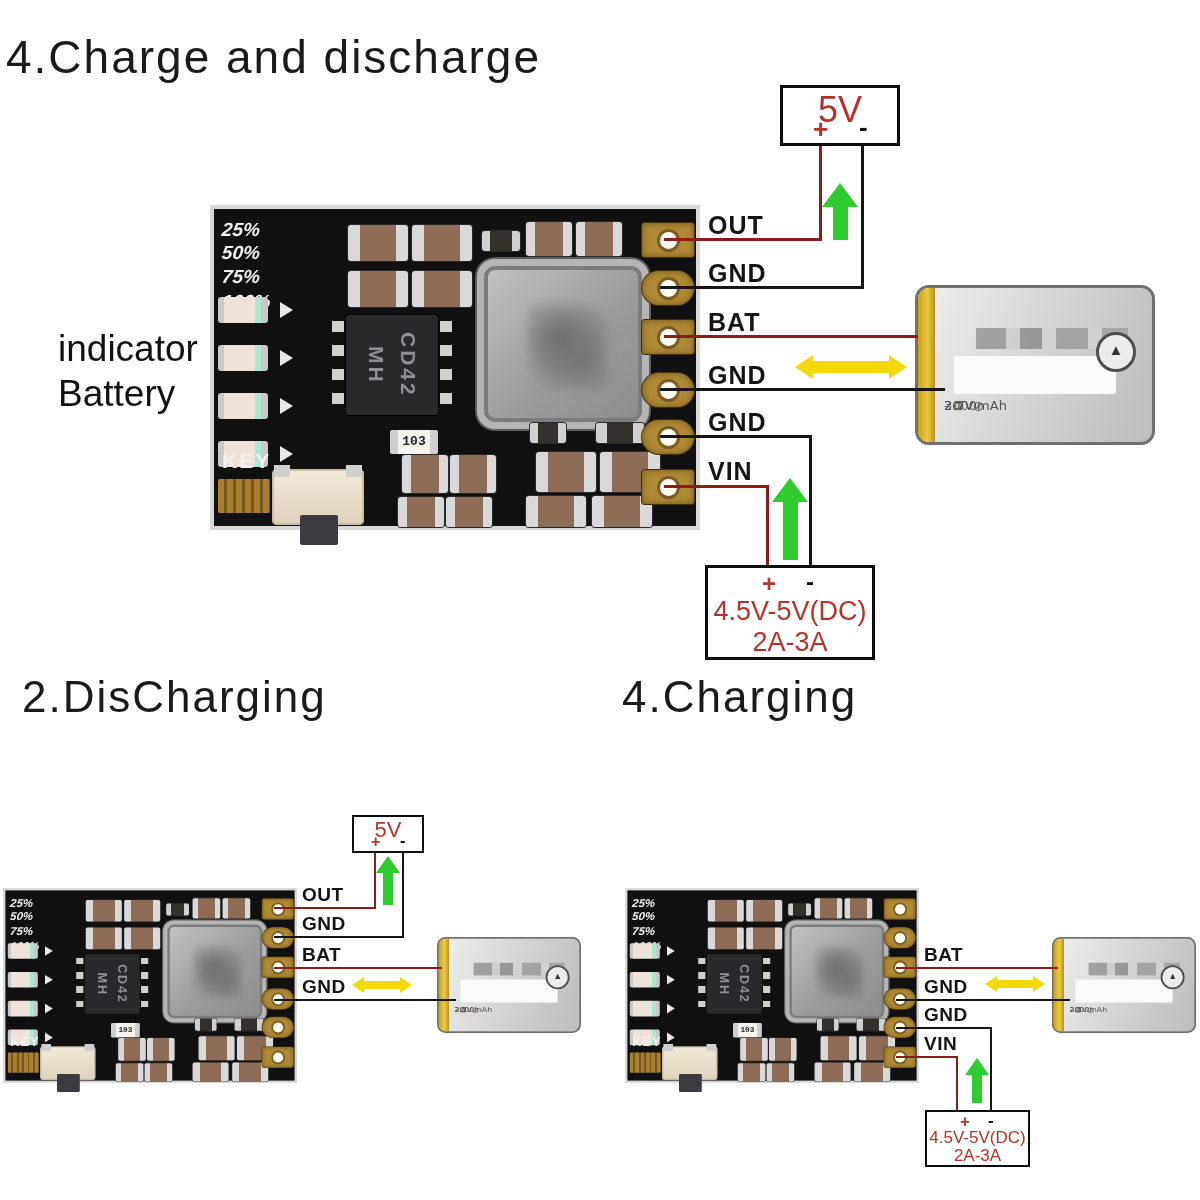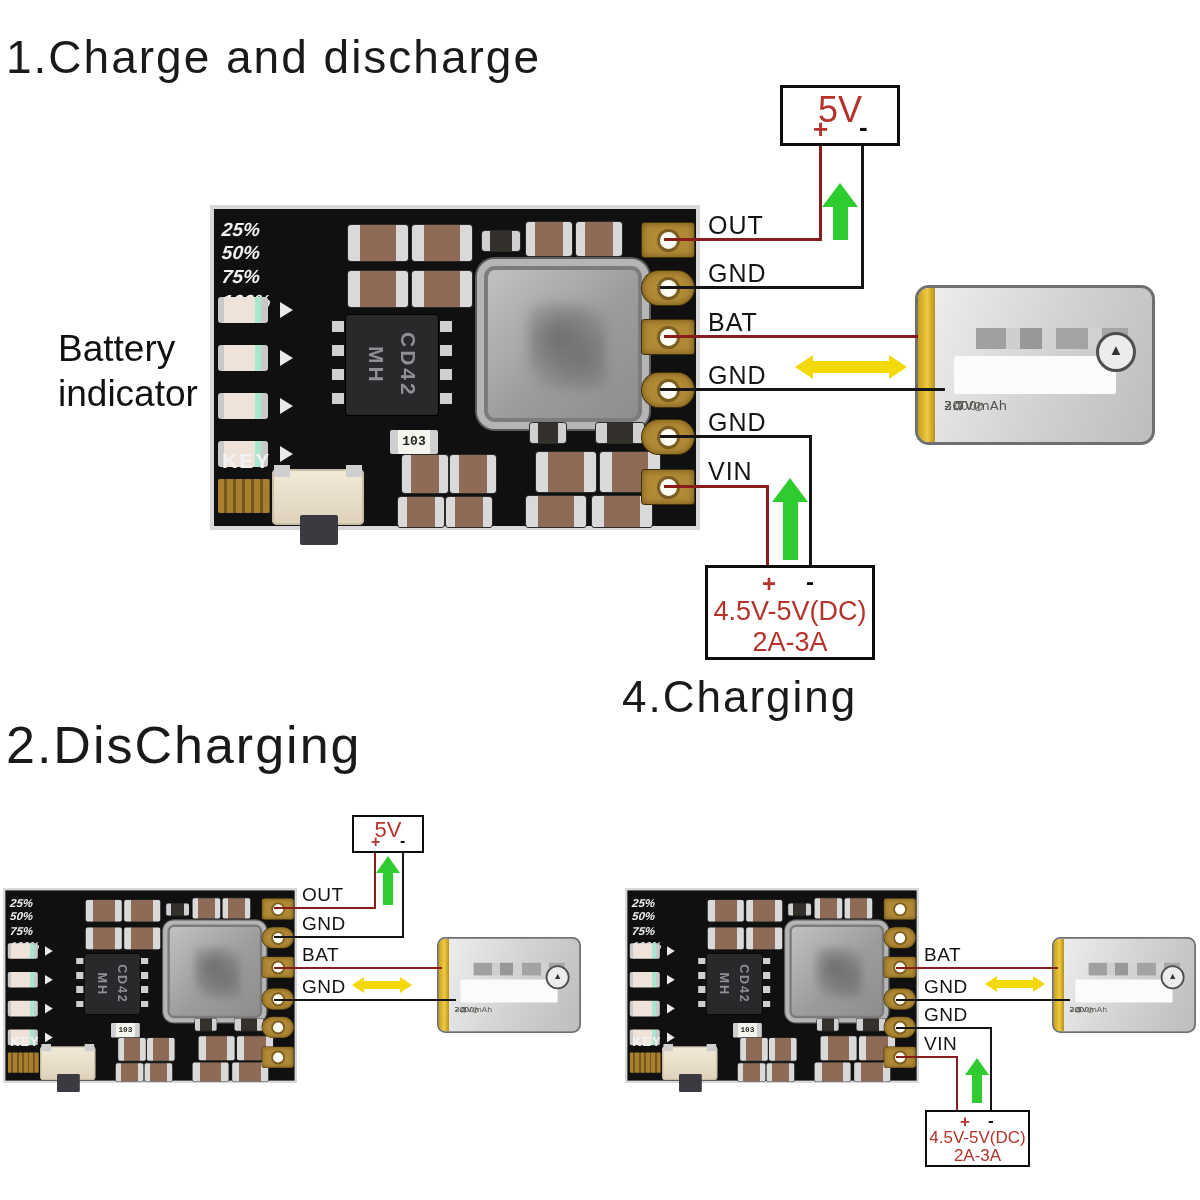--- a/index.html
+++ b/index.html
@@ -1,29 +1,29 @@
 <!DOCTYPE html>
 <html><head>
 <meta charset="utf-8">
 <style>
   html,body{margin:0;padding:0;background:#fff;}
   .stage{position:relative;width:1200px;height:1200px;background:#fff;overflow:hidden;
          font-family:"Liberation Sans",sans-serif;color:#141414;}
   .title{position:absolute;font-size:46px;letter-spacing:2px;color:#1a1a1a;white-space:nowrap;}
   .t1{left:6px;top:30px;}
-  .t2{left:6px;top:672px;font-size:52px;margin-top:43px;}
+  .t2{left:22px;top:672px;font-size:44px;}
   .t3{left:622px;top:672px;font-size:44px;}
   .bat-ind{position:absolute;left:58px;top:326px;font-size:37px;line-height:45px;color:#111;}
 
   
   .wire{position:absolute;background:#151515;z-index:6;}
   .wire.red{background:#8b1c1c;}
 
   
-  .pin-lbl{position:absolute;font-size:25px;letter-spacing:1px;color:#141414;z-index:7;}
+  .pin-lbl{position:absolute;font-size:25px;letter-spacing:1px;color:#141414;z-index:7;font-weight:bold;}
   .pin-lbl.sm{font-size:19px;letter-spacing:0.5px;}
 
   
   .netbox{position:absolute;background:#fff;border:3px solid #0d0d0d;z-index:8;box-sizing:border-box;}
   .netbox.sm{border-width:2px;}
   .netbox span{position:absolute;}
   .vlabel{position:absolute;width:100%;text-align:center;color:#b5332a;}
   .plus{color:#b5332a;font-weight:bold;}
   .minus{color:#111;font-weight:bold;}
   .dcline{position:absolute;width:100%;text-align:center;color:#b5332a;}
@@ -114,27 +114,27 @@
   .bat-row b{font-weight:normal;margin-right:10px;}
   .bat-ic{font-size:14px;color:#6a6860;margin-left:8px;}
   .bat-cert{right:16px;top:44px;width:34px;height:34px;border:3px solid #4e4e4e;border-radius:50%;
        background:#ececec;color:#333;text-align:center;line-height:30px;font-size:15px;font-weight:bold;}
 </style>
 </head>
 <body>
 
 <div class="stage">
 
-  <div class="title t1">1.Charge and discharge</div>
+  <div class="title t1">4.Charge and discharge</div>
   <div class="title t2">2.DisCharging</div>
   <div class="title t3">4.Charging</div>
 
   <div class="bat-ind">
+    <div>indicator</div>
     <div>Battery</div>
-    <div>indicator</div>
   </div>
 
   <div class="pcb-mount" style="left:210px;top:205px">
   <div class="pcb">
     <div class="pct" style="top:10px">25%</div>
     <div class="pct" style="top:33px">50%</div>
     <div class="pct" style="top:57px">75%</div>
     <div class="pct" style="top:82px">100%</div>
 
     <div class="led" style="top:88px"></div>

